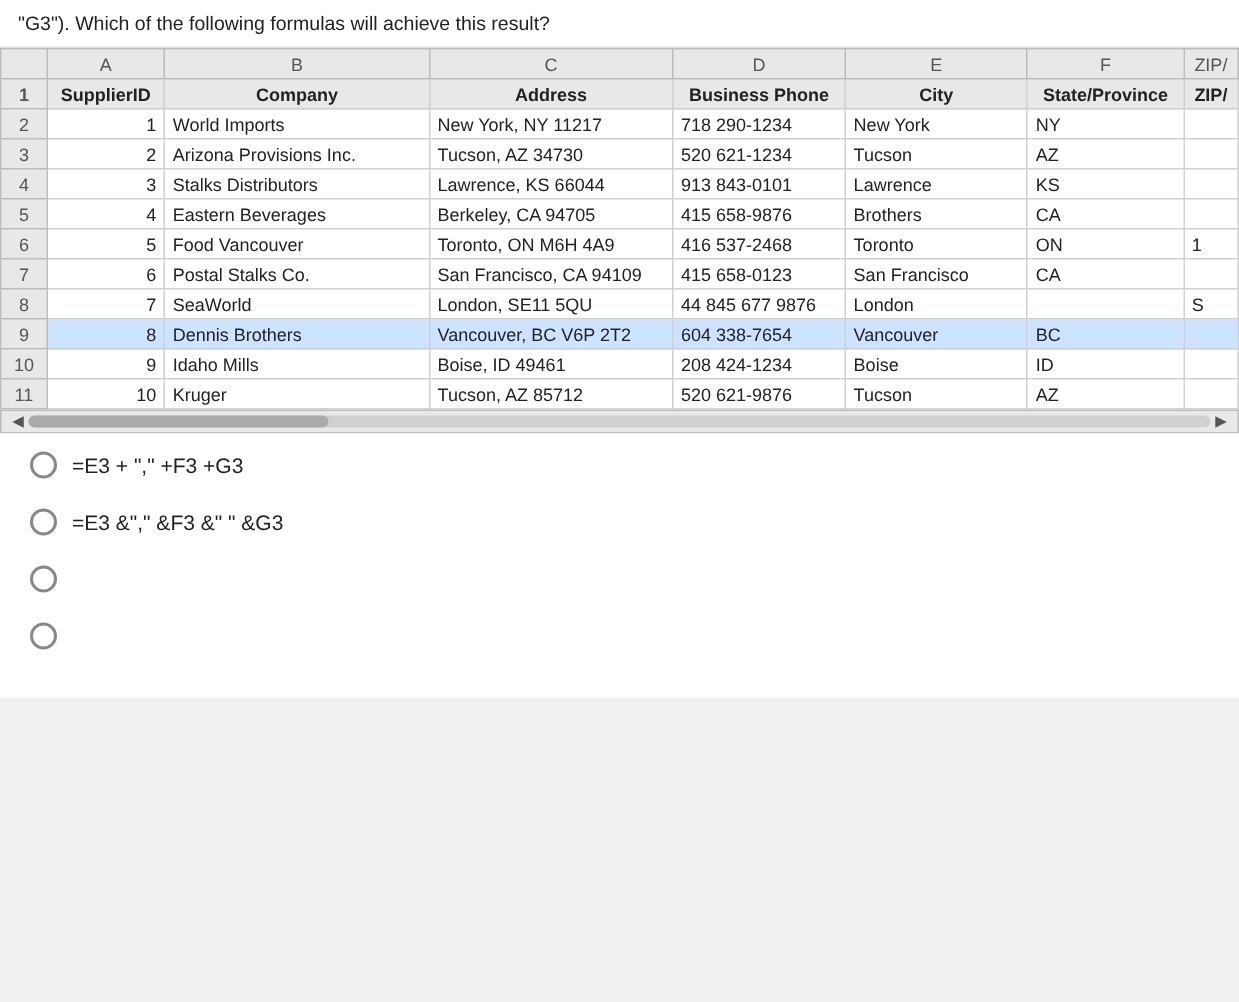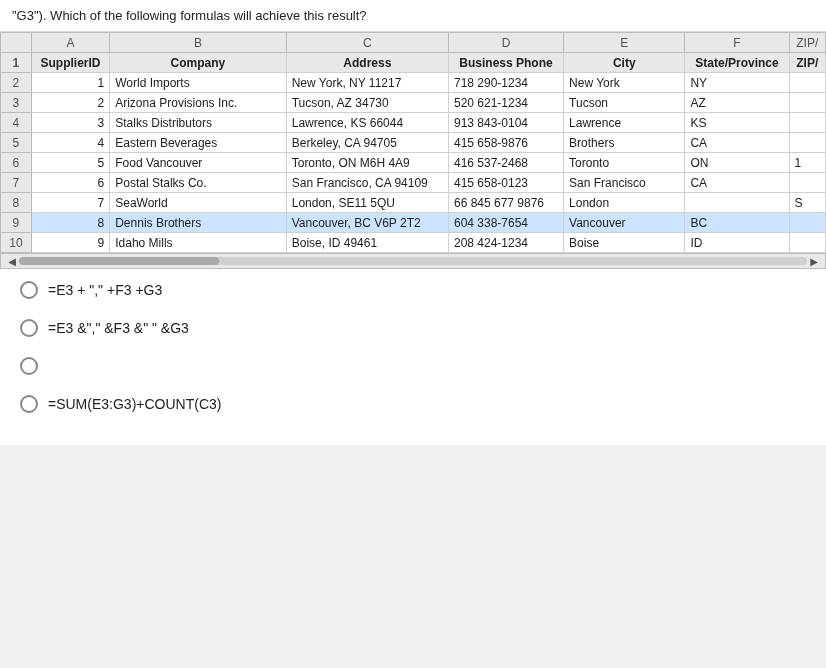--- a/index.html
+++ b/index.html
@@ -219,21 +219,21 @@
             <td>520 621-1234</td>
             <td>Tucson</td>
             <td>AZ</td>
             <td></td>
           </tr>
           <tr class="data-row">
             <td class="row-header">4</td>
             <td class="supplier-id">3</td>
             <td>Stalks Distributors</td>
             <td>Lawrence, KS 66044</td>
-            <td>913 843-0104</td>
+            <td>913 843-0101</td>
             <td>Lawrence</td>
             <td>KS</td>
             <td></td>
           </tr>
           <tr class="data-row">
             <td class="row-header">5</td>
             <td class="supplier-id">4</td>
             <td>Eastern Beverages</td>
             <td>Berkeley, CA 94705</td>
             <td>415 658-9876</td>
@@ -259,21 +259,21 @@
             <td>415 658-0123</td>
             <td>San Francisco</td>
             <td>CA</td>
             <td></td>
           </tr>
           <tr class="data-row">
             <td class="row-header">8</td>
             <td class="supplier-id">7</td>
             <td>SeaWorld</td>
             <td>London, SE11 5QU</td>
-            <td>66 845 677 9876</td>
+            <td>44 845 677 9876</td>
             <td>London</td>
             <td></td>
             <td>S</td>
           </tr>
           <tr class="data-row highlight-row">
             <td class="row-header">9</td>
             <td class="supplier-id">8</td>
             <td>Dennis Brothers</td>
             <td>Vancouver, BC V6P 2T2</td>
             <td>604 338-7654</td>
@@ -282,20 +282,30 @@
             <td></td>
           </tr>
           <tr class="data-row">
             <td class="row-header">10</td>
             <td class="supplier-id">9</td>
             <td>Idaho Mills</td>
             <td>Boise, ID 49461</td>
             <td>208 424-1234</td>
             <td>Boise</td>
             <td>ID</td>
+            <td></td>
+          </tr>
+          <tr class="data-row">
+            <td class="row-header">11</td>
+            <td class="supplier-id">10</td>
+            <td>Kruger</td>
+            <td>Tucson, AZ 85712</td>
+            <td>520 621-9876</td>
+            <td>Tucson</td>
+            <td>AZ</td>
             <td></td>
           </tr>
         </tbody>
     </table>
   </div>
 
   <div class="scrollbar-area">
     <div class="arrow-left">◀</div>
     <div class="scroll-track">
       <div class="scroll-thumb"></div>
@@ -312,16 +322,15 @@
       </div>
       <div class="option-item">
         <div class="radio-circle"></div>
         <span class="option-text">=E3 &amp;"," &amp;F3 &amp;" " &amp;G3</span>
       </div>
       <div class="option-item">
         <div class="radio-circle"></div>
       </div>
       <div class="option-item">
         <div class="radio-circle"></div>
-        <span class="option-text">=SUM(E3:G3)+COUNT(C3)</span>
       </div>
     </div>
 </div>
 
 </body></html>

